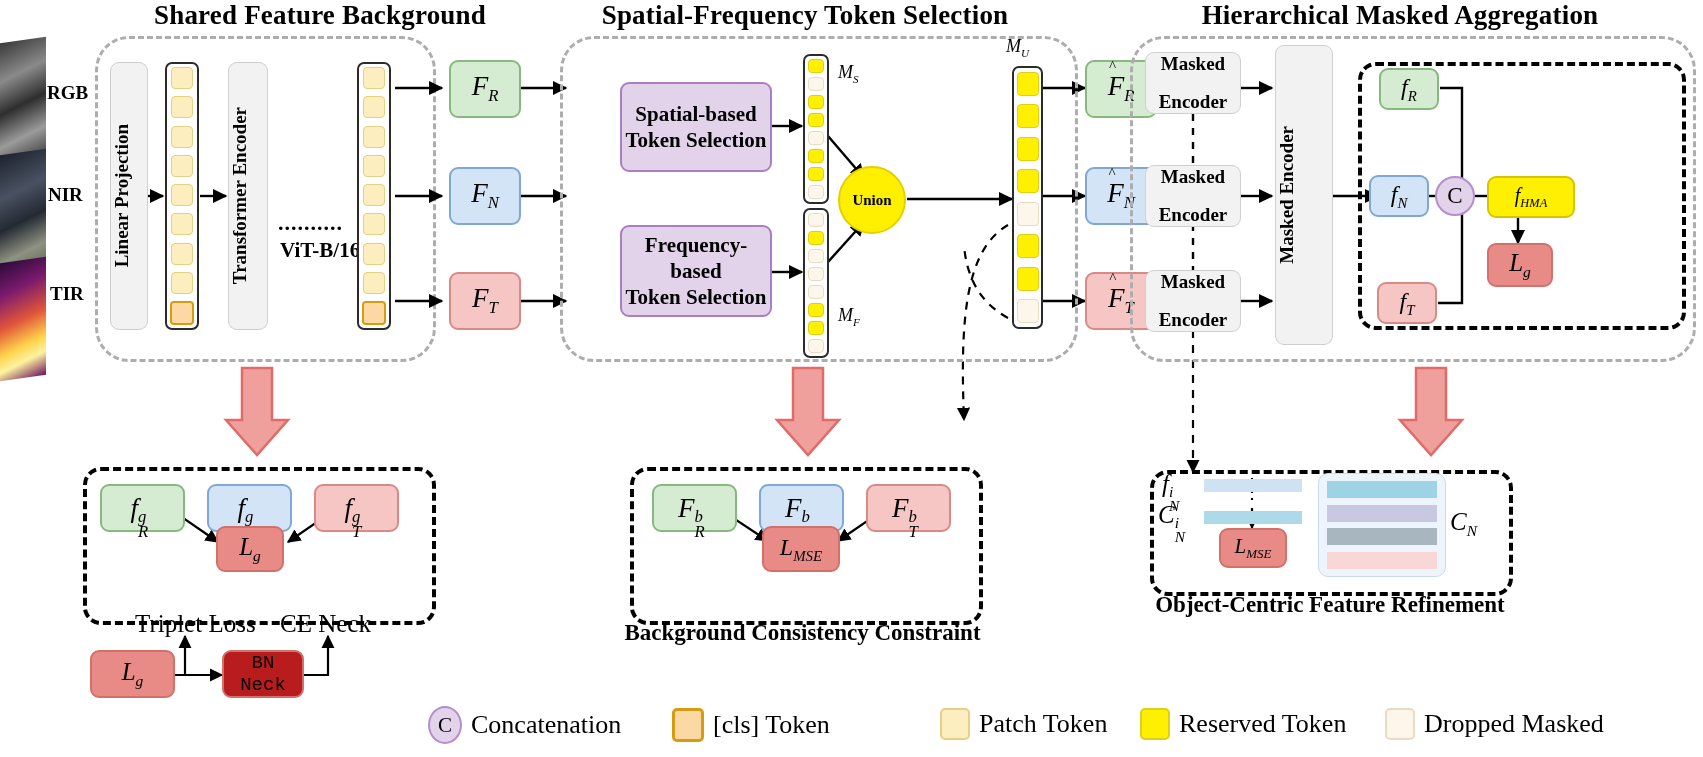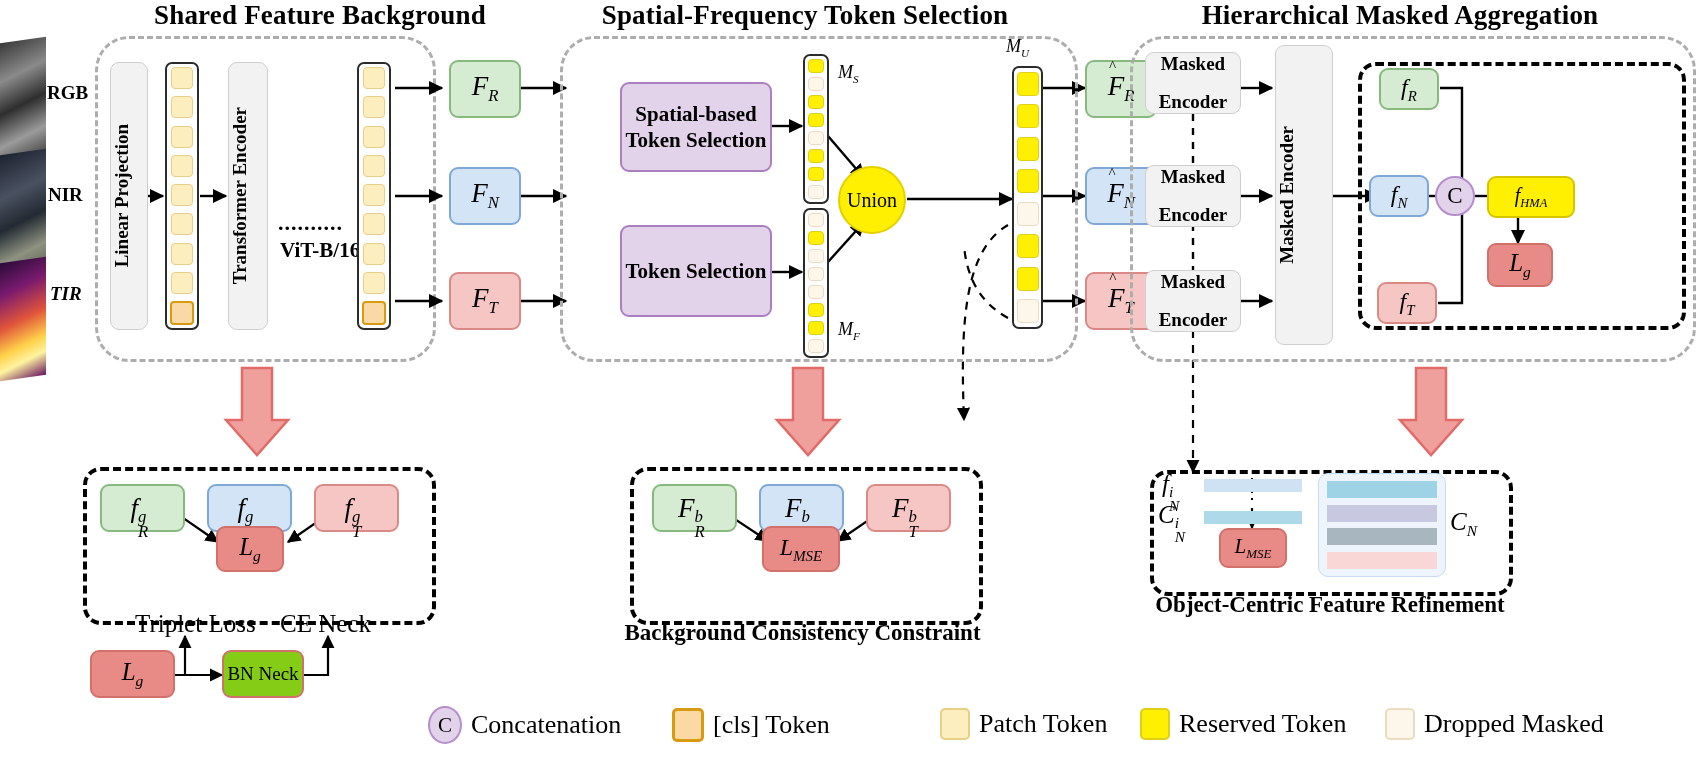--- a/index.html
+++ b/index.html
@@ -46,21 +46,21 @@
 
 <div class="abs" style="left:0px;top:40px;width:46px;height:115px;transform:skewY(-8deg);
      background:linear-gradient(160deg,#3a3a3a 0%,#8a8a8a 30%,#2e2e2e 55%,#9b9b9b 80%,#4a4a4a 100%);"></div>
 <div class="abs" style="left:0px;top:152px;width:46px;height:112px;transform:skewY(-8deg);
      background:linear-gradient(160deg,#1d2330 0%,#4a5160 35%,#232a33 60%,#8e9280 85%,#6d7260 100%);"></div>
 <div class="abs" style="left:0px;top:260px;width:46px;height:118px;transform:skewY(-8deg);
      background:linear-gradient(160deg,#2b0b3a 0%,#7a1a6e 25%,#e0543a 50%,#ffd24a 70%,#fff3a0 82%,#6a1560 100%);"></div>
 
 <div class="abs modlabel" style="left:47px;top:82px;">RGB</div>
 <div class="abs modlabel" style="left:48px;top:184px;">NIR</div>
-<div class="abs modlabel" style="left:50px;top:283px;font-style:italic;">TIR</div>
+<div class="abs modlabel" style="left:50px;top:283px;">TIR</div>
 
 <div class="abs dashgroup" style="left:95px;top:36px;width:335px;height:320px;"></div>
 
 <div class="abs box grey" style="left:110px;top:62px;width:38px;height:268px;">
   <span class="vert" style="font-weight:bold;font-size:19px;">Linear Projection</span>
 </div>
 
 <div class="abs tokcol" style="left:165px;top:62px;width:34px;height:268px;">
   <div class="tok patch" style="width:22px;height:22px;"></div>
   <div class="tok patch" style="width:22px;height:22px;"></div>
@@ -175,20 +175,21 @@
   <span class="fsym"><span>F</span><span class="sub">T</span></span>
 </div>
 
 <div class="abs dashgroup" style="left:560px;top:36px;width:512px;height:320px;"></div>
 
 <div class="abs box purple" style="left:620px;top:82px;width:152px;height:90px;flex-direction:column;">
   <span style="font-weight:bold;font-size:21px;line-height:1.25;">Spatial-based</span>
   <span style="font-weight:bold;font-size:21px;line-height:1.25;">Token Selection</span>
 </div>
 <div class="abs box purple" style="left:620px;top:225px;width:152px;height:92px;flex-direction:column;">
+  <span style="font-weight:bold;font-size:21px;line-height:1.25;">Frequency-based</span>
   <span style="font-weight:bold;font-size:21px;line-height:1.25;">Token Selection</span>
 </div>
 
 <div class="abs tokcol" style="left:803px;top:54px;width:26px;height:150px;padding:3px 0;">
   <div class="tok res" style="width:16px;height:14px;"></div>
   <div class="tok drop" style="width:16px;height:14px;"></div>
   <div class="tok res" style="width:16px;height:14px;"></div>
   <div class="tok res" style="width:16px;height:14px;"></div>
   <div class="tok drop" style="width:16px;height:14px;"></div>
   <div class="tok res" style="width:16px;height:14px;"></div>
@@ -202,26 +203,26 @@
 <div class="abs tokcol" style="left:803px;top:208px;width:26px;height:150px;padding:3px 0;">
   <div class="tok drop" style="width:16px;height:14px;"></div>
   <div class="tok res" style="width:16px;height:14px;"></div>
   <div class="tok drop" style="width:16px;height:14px;"></div>
   <div class="tok drop" style="width:16px;height:14px;"></div>
   <div class="tok drop" style="width:16px;height:14px;"></div>
   <div class="tok res" style="width:16px;height:14px;"></div>
   <div class="tok res" style="width:16px;height:14px;"></div>
   <div class="tok drop" style="width:16px;height:14px;"></div>
 </div>
-<div class="abs mlabel" style="left:838px;top:319px;">
+<div class="abs mlabel" style="left:838px;top:305px;">
   <span>M</span><span class="sub">F</span>
 </div>
 
 <div class="abs box yellowbox" style="left:838px;top:166px;width:68px;height:68px;border-radius:50%;background:#ffef00;border:2px solid #e3d000;">
-  <span style="font-weight:normal;font-size:20px;">Union</span>
+  <span style="font-weight:bold;font-size:15px;">Union</span>
 </div>
 
 <div class="abs tokcol" style="left:1012px;top:66px;width:31px;height:263px;padding:4px 0;">
   <div class="tok res" style="width:22px;height:24px;"></div>
   <div class="tok res" style="width:22px;height:24px;"></div>
   <div class="tok res" style="width:22px;height:24px;"></div>
   <div class="tok res" style="width:22px;height:24px;"></div>
   <div class="tok drop" style="width:22px;height:24px;"></div>
   <div class="tok res" style="width:22px;height:24px;"></div>
   <div class="tok res" style="width:22px;height:24px;"></div>
@@ -368,21 +369,21 @@
 <div class="abs" style="left:1450px;top:508px;">
   <span class="fsym" style="font-size:25px;"><span>C</span><span class="sub">N</span></span>
 </div>
 <div class="abs capt" style="left:1135px;top:592px;width:390px;">Object-Centric Feature Refinement</div>
 
 <div class="abs" style="left:135px;top:610px;font-size:25px;">Triplet Loss</div>
 <div class="abs" style="left:280px;top:610px;font-size:25px;">CE Neck</div>
 <div class="abs box red" style="left:90px;top:650px;width:85px;height:48px;background:#e88b87;border:2px solid #d2706b;">
   <span class="fsym" style="font-size:25px;"><span>L</span><span class="sub">g</span></span>
 </div>
-<div class="abs box red" style="left:222px;top:650px;width:82px;height:48px;background:#84cc16;border:2px solid #d2706b;">
+<div class="abs box red" style="left:222px;top:650px;width:82px;height:48px;background:#b91c1c;border:2px solid #d2706b;font-family:Liberation Mono, monospace;">
   <span style="font-size:19px;">BN Neck</span>
 </div>
 
 <div class="abs legend-item" style="left:428px;top:706px;">
   <span style="display:inline-flex;align-items:center;justify-content:center;width:30px;height:34px;border-radius:50%;background:#e2d2ea;border:2px solid #b58ecb;font-size:21px;">C</span>
   <span class="legend-txt">Concatenation</span>
 </div>
 
 <div class="abs legend-item" style="left:672px;top:708px;">
   <span style="display:inline-block;width:26px;height:28px;border-radius:5px;background:#fbd9a5;border:3px solid #d79b12;"></span>

